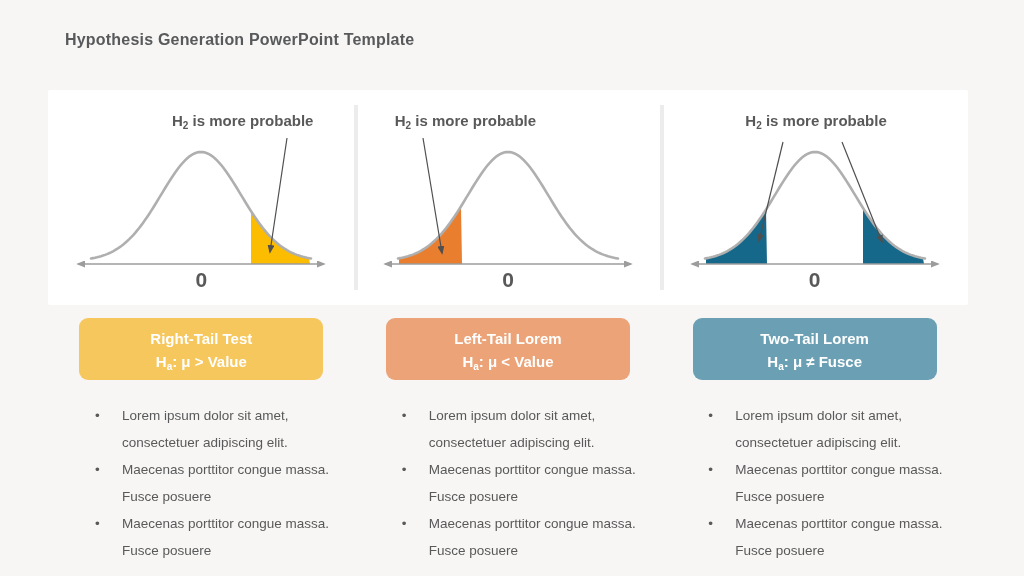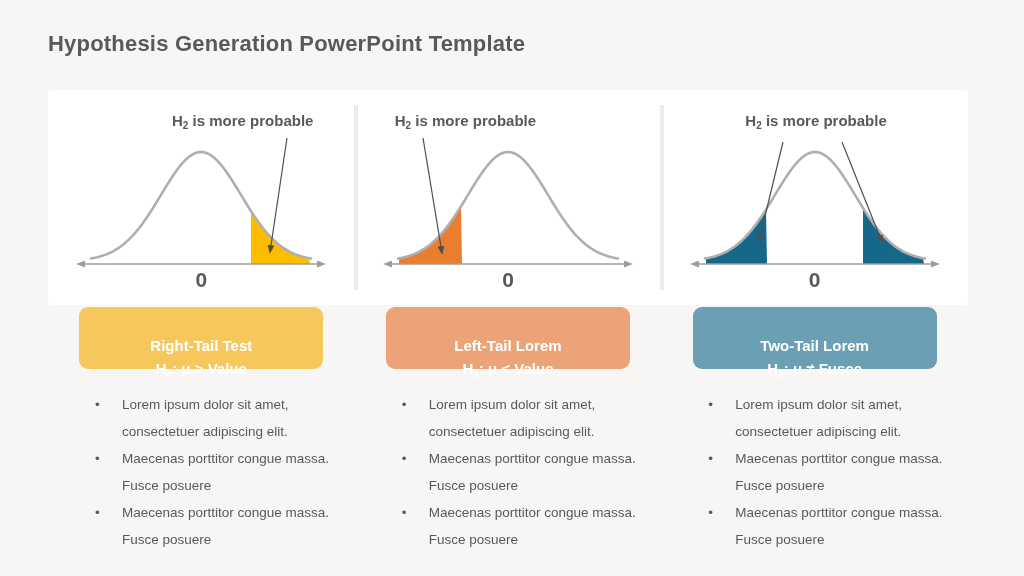--- a/index.html
+++ b/index.html
@@ -5,22 +5,22 @@
   * { margin: 0; padding: 0; box-sizing: border-box; }
   html, body { width: 1024px; height: 576px; }
   body {
     font-family: "Liberation Sans", sans-serif;
     background: #F7F6F5;
     overflow: hidden;
   }
   .slide { position: relative; width: 1024px; height: 576px; background: #F7F6F5; }
 
   .slide-title {
-    position: absolute; left: 48px; top: 31px;
-    font-size: 22px; font-weight: bold; color: #58595B; letter-spacing: .2px;
+    position: absolute; left: 65px; top: 31px;
+    font-size: 16px; font-weight: bold; color: #58595B; letter-spacing: .2px;
   }
 
   
   .panel {
     position: absolute; left: 48px; top: 90px; width: 920px; height: 215px;
     background: #FFFFFF; border-radius: 2px;
     display: grid; grid-template-columns: 1fr 1fr 1fr; font-weight: bold;
   }
   .divider {
     position: absolute; top: 15px; width: 4px; height: 185px; background: #ECECEC;
@@ -43,23 +43,23 @@
     text-align: center; font-size: 21px; color: #595959; line-height: 24px; margin-top: -4px;
   }
 
   
   .lower {
     position: absolute; left: 48px; top: 305px; width: 920px;
     display: grid; grid-template-columns: 1fr 1fr 1fr;
   }
   .col { position: relative; }
   .card {
-    width: 244px; height: 62px; margin: 2px auto 0 auto;
+    width: 244px; height: 62px; margin: 13px auto 0 auto;
     border-radius: 9px; color: #FFFFFF; text-align: center;
-    font-weight: bold; font-size: 15px; line-height: 23px; padding-top: 27px;
+    font-weight: bold; font-size: 15px; line-height: 23px; padding-top: 9px;
   }
   .card sub { font-size: 10px; vertical-align: -3px; }
 
   .bullets { margin: 22px 0 0 47px; width: 250px; }
   .bullet-item { display: flex; color: #595959; font-size: 13.5px; line-height: 27px; }
   .bullet-marker { width: 8px; flex: none; margin-right: 12px; }
   .bullet-text { white-space: pre-line; margin-left: 7px; }
 </style>
 </head>
 <body>

